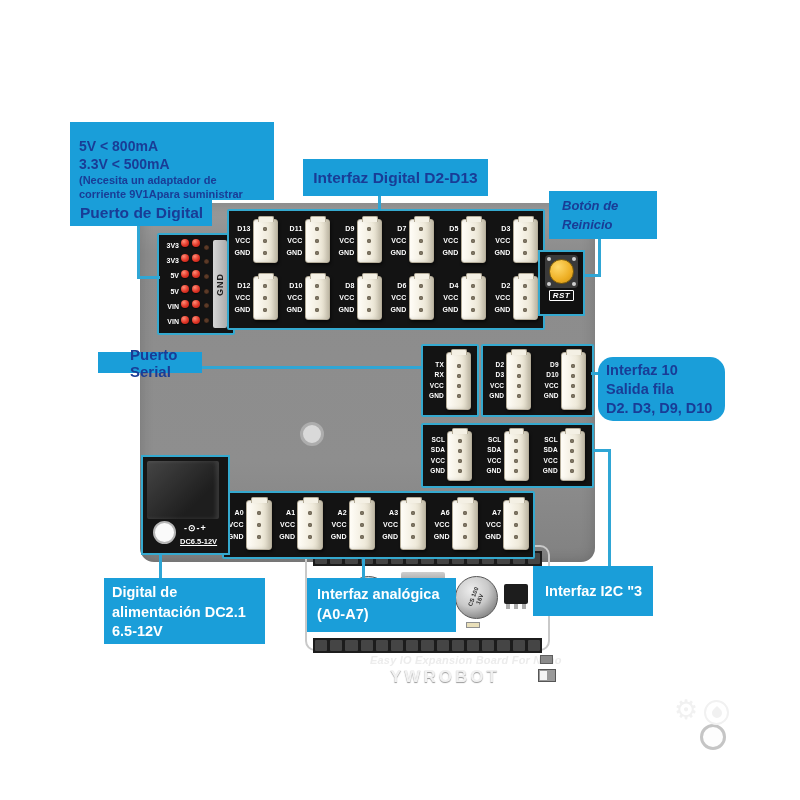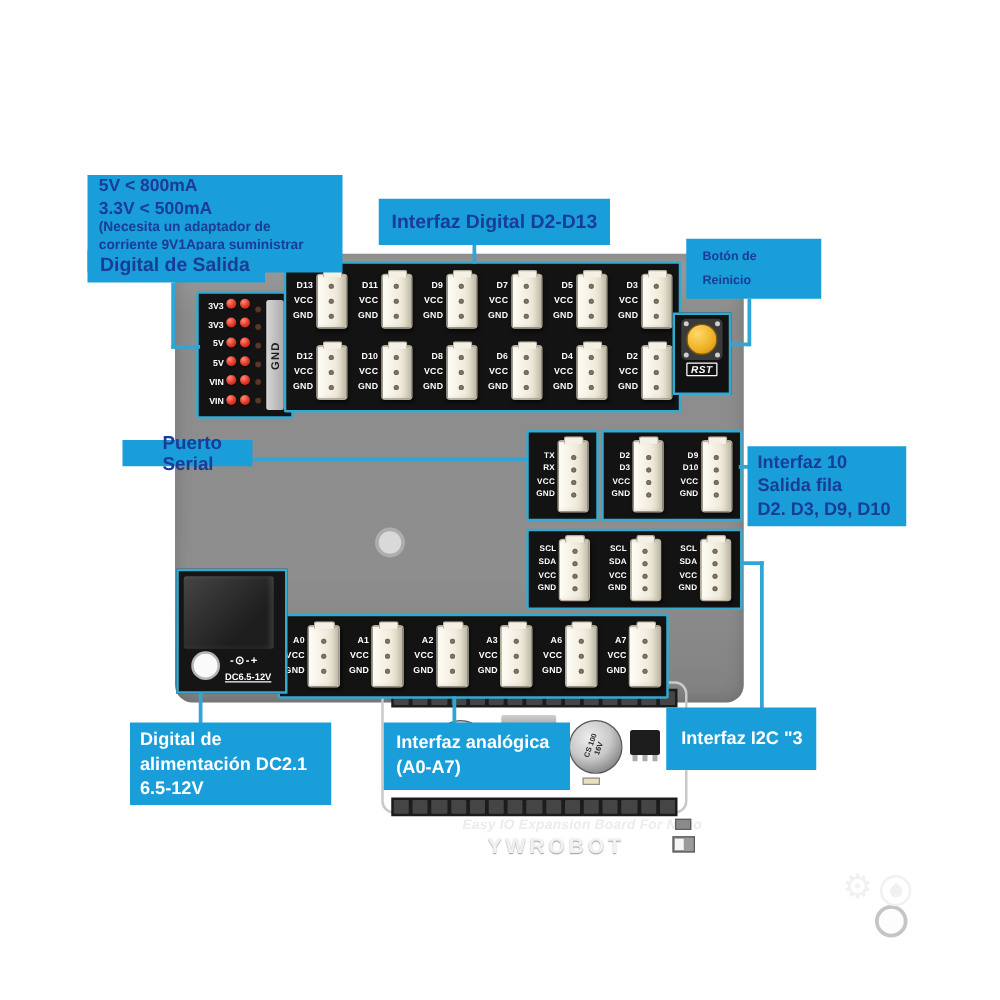--- a/index.html
+++ b/index.html
@@ -107,28 +107,28 @@
   #dc-jack{position:absolute;left:4px;top:4px;width:72px;height:58px;border-radius:2px;
            background:linear-gradient(135deg,#454545,#1e1e1e 70%);box-shadow:inset -3px 0 4px rgba(255,255,255,.12);}
   #dc-hole{position:absolute;left:10px;top:64px;width:23px;height:23px;border-radius:50%;background:#fafafa;border:2px solid #b5b5b5;box-sizing:border-box;}
   #dc-pol{position:absolute;left:41px;top:66px;font:700 9px "Liberation Sans",sans-serif;color:#fff;letter-spacing:1px;}
   #dc-rating{position:absolute;left:37px;top:80px;font:700 7.5px "Liberation Sans",sans-serif;color:#fff;text-decoration:underline;}
 
   
   .callout{position:absolute;background:#1a9ed9;color:#193c96;font-weight:700;box-sizing:border-box;}
   .callout.white{color:#ffffff;}
   .cline{position:absolute;background:#2fa6d5;}
-  #info-box{left:70px;top:140px;width:204px;height:78px;padding:0 0 0 9px;}
+  #info-box{left:70px;top:122px;width:204px;height:78px;padding:16px 0 0 9px;}
   #info-box .big{font-size:14px;line-height:17.5px;}
   #info-box .small{font-size:11px;line-height:14px;}
   #salida-box{left:70px;top:200px;width:142px;height:26px;display:flex;align-items:center;padding-left:10px;font-size:15.5px;}
   #digital-box{left:303px;top:159px;width:185px;height:37px;display:flex;align-items:center;justify-content:center;font-size:15.5px;}
-  #reset-box{left:549px;top:191px;width:108px;height:48px;padding:5px 0 0 13px;font-size:10px;line-height:19px;}
+  #reset-box{left:549px;top:191px;width:108px;height:48px;padding:5px 0 0 13px;font-size:13px;line-height:19px;font-style:italic;}
   #serial-box{left:98px;top:352px;width:104px;height:21px;display:flex;align-items:center;justify-content:center;font-size:15px;padding-left:32px;}
-  #doble-box{left:598px;top:357px;width:127px;height:64px;padding:4px 0 0 8px;font-size:14.5px;line-height:19px;}
+  #doble-box{left:598px;top:357px;width:127px;height:64px;padding:4px 0 0 8px;font-size:14.5px;line-height:19px;border-radius:15px;}
   #i2c-box{left:533px;top:566px;width:120px;height:50px;display:flex;align-items:center;padding-left:12px;font-size:14.5px;}
   #alim-box{left:104px;top:578px;width:161px;height:66px;padding:5px 0 0 8px;font-size:14.5px;line-height:19.5px;}
   #analogo-box{left:307px;top:578px;width:149px;height:54px;padding:6px 0 16px 10px;font-size:14.5px;line-height:20px;}
 
   #salida-line-v{left:137px;top:226px;width:3px;height:53px;}
   #salida-line-h{left:137px;top:276px;width:23px;height:3px;}
   #digital-line{left:378px;top:196px;width:3px;height:15px;}
   #reset-line-v{left:598px;top:239px;width:3px;height:38px;}
   #reset-line-h{left:584px;top:274px;width:16px;height:3px;}
   #serial-line{left:202px;top:366px;width:220px;height:3px;}
@@ -653,21 +653,21 @@
   <div id="alim-line" class="cline"></div>
   <div id="analog-line" class="cline"></div>
 
   <div id="info-box" class="callout">
     <div class="big">5V &lt; 800mA</div>
     <div class="big">3.3V &lt; 500mA</div>
     <div class="small">(Necesita un adaptador de</div>
     <div class="small">corriente 9V1Apara suministrar</div>
     <div class="small">energia)</div>
   </div>
-  <div id="salida-box" class="callout">Digital de Salida</div>
+  <div id="salida-box" class="callout">Puerto de Digital</div>
   <div id="digital-box" class="callout">Interfaz Digital D2-D13</div>
   <div id="reset-box" class="callout">
     <div>Botón de</div>
     <div>Reinicio</div>
   </div>
   <div id="serial-box" class="callout">Puerto Serial</div>
   <div id="doble-box" class="callout">
     <div>Interfaz 10</div>
     <div>Salida fila</div>
     <div>D2. D3, D9, D10</div>

